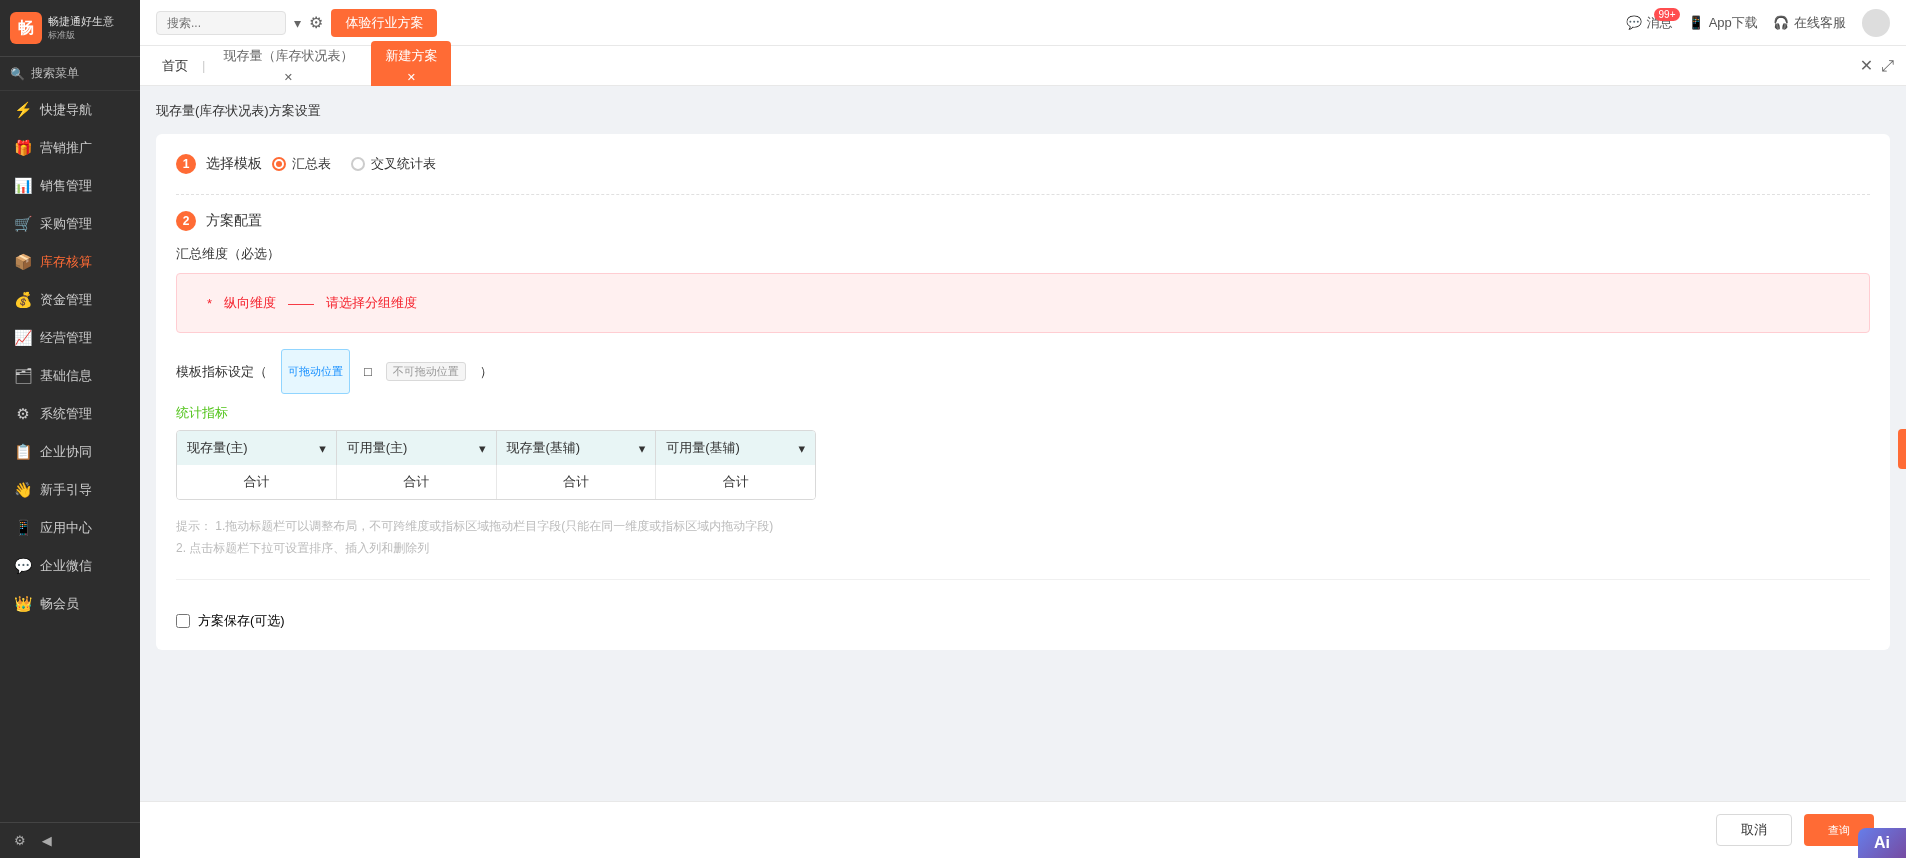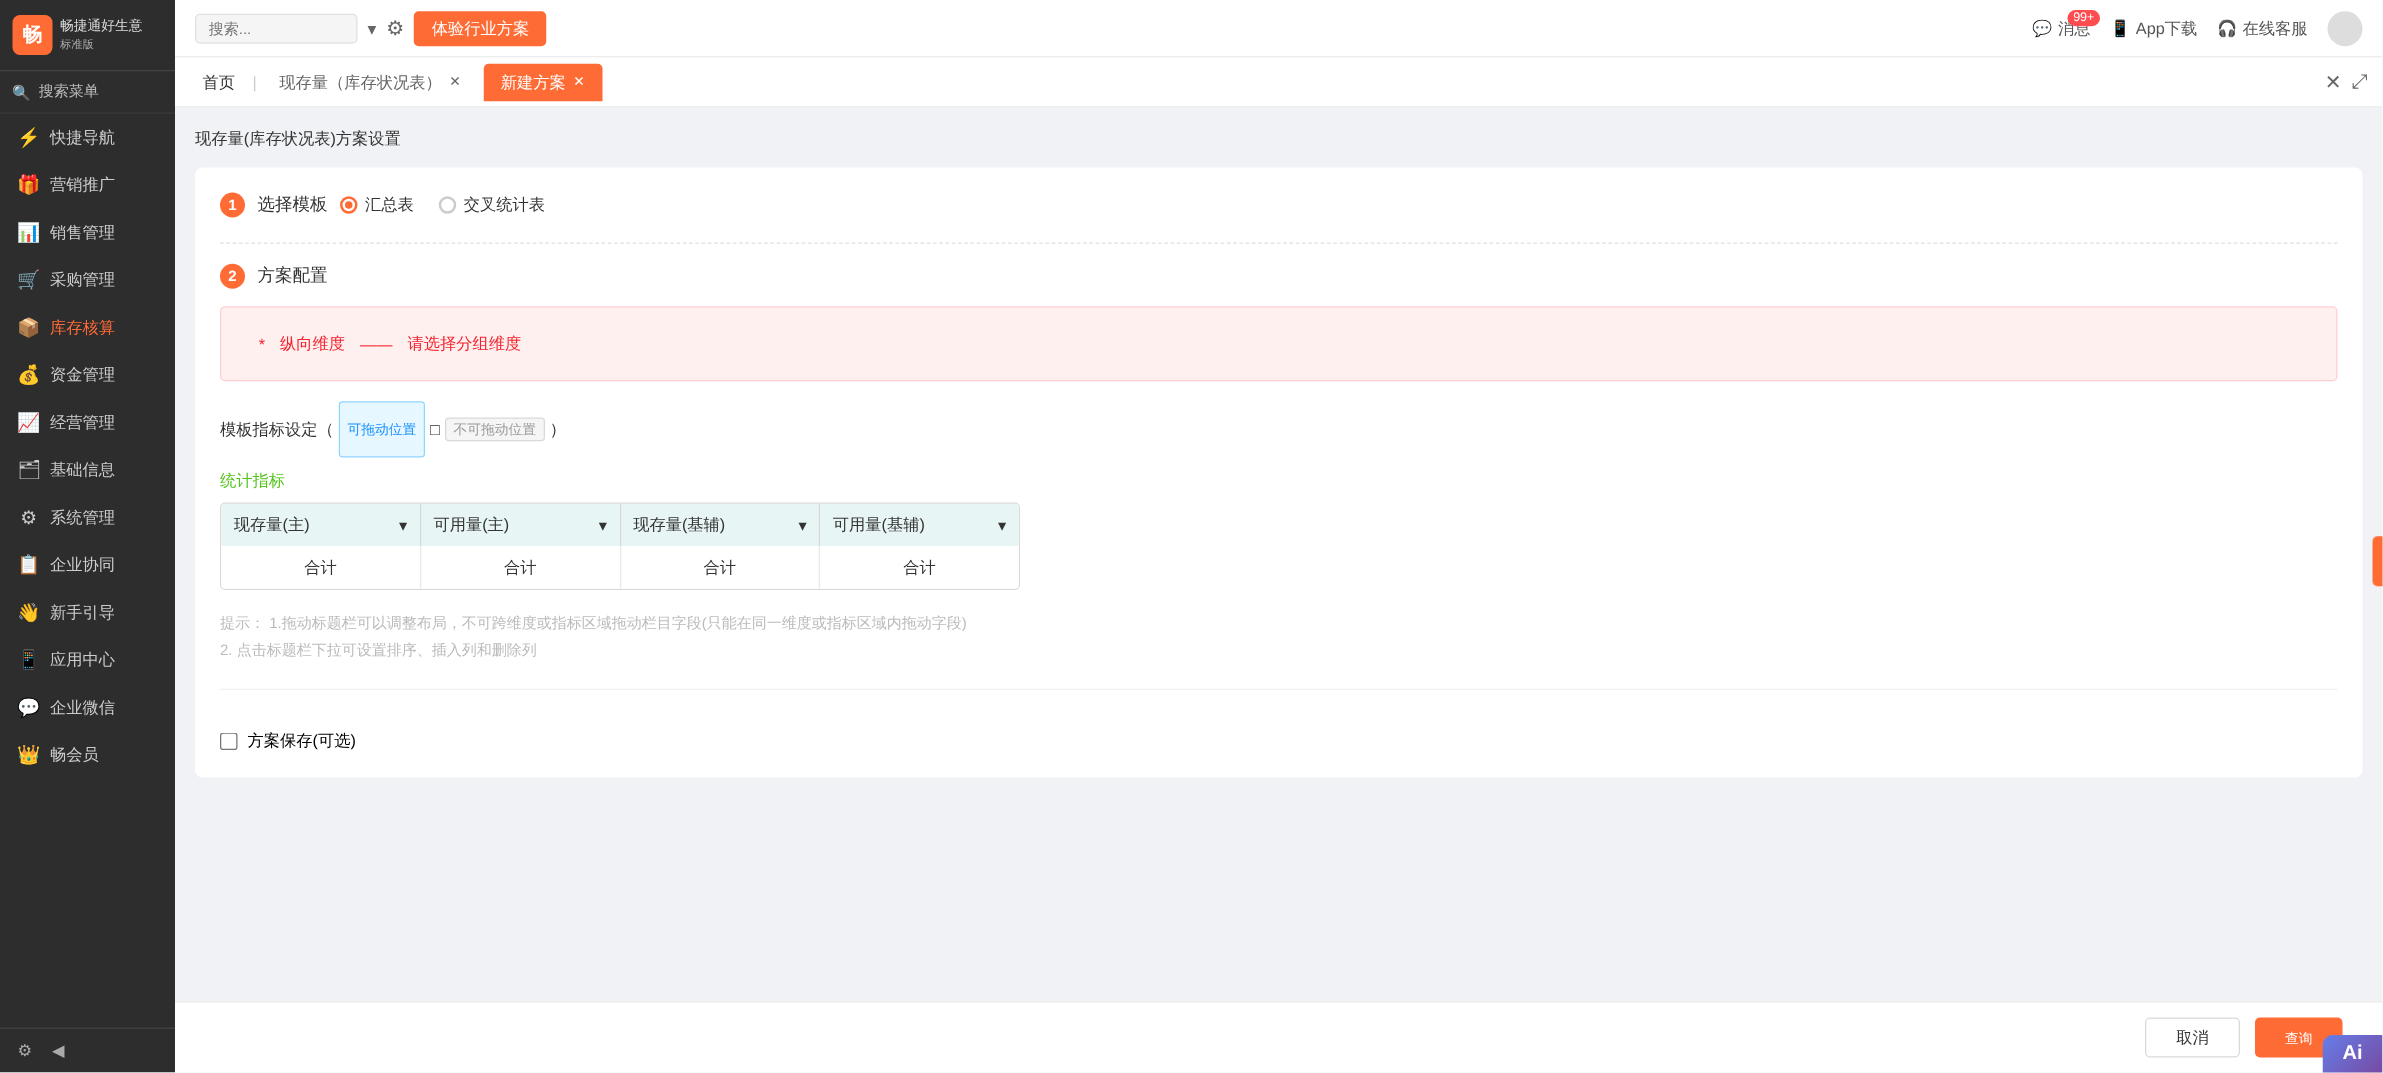--- a/index.html
+++ b/index.html
@@ -105,20 +105,21 @@
       padding: 0 12px;
       border-bottom: 1px solid #e8e8e8;
       flex-shrink: 0;
       gap: 4px;
     }
     .tab-item {
       display: flex; align-items: center; gap: 6px;
       padding: 6px 14px;
       font-size: 13px; cursor: pointer; color: #666;
       border-radius: 4px 4px 0 0;
+      flex-direction: column;
     }
     .tab-item.active { background: #ff6b35; color: white; }
     .tab-item .close-btn { font-size: 11px; cursor: pointer; }
     .tab-home { color: #333; font-size: 13px; padding: 6px 10px; cursor: pointer; }
     .tab-separator { color: #ccc; }
     .tabbar-controls { margin-left: auto; display: flex; gap: 8px; }
     .tabbar-ctrl-btn { background: none; border: none; cursor: pointer; font-size: 16px; color: #666; }
 
     
     .content {
@@ -174,21 +175,21 @@
       border-radius: 4px;
       padding: 20px 30px;
       display: flex; align-items: center; gap: 12px;
       margin-bottom: 16px;
     }
     .dimension-text { color: #f5222d; font-size: 13px; }
     .dimension-dash { color: #f5222d; font-size: 13px; }
     .dimension-placeholder { color: #f5222d; font-size: 13px; }
 
     
-    .indicator-label { font-size: 13px; color: #333; margin-bottom: 10px; display: flex; align-items: center; gap: 4px; }
+    .indicator-label { font-size: 13px; color: #333; margin-bottom: 10px; display: flex; align-items: center; gap: 14px; }
     .indicator-badge-draggable {
       background: #e6f7ff; border: 1px solid #91d5ff; color: #1890ff;
       border-radius: 3px; padding: 14px 6px; font-size: 11px;
     }
     .indicator-badge-fixed {
       background: #f5f5f5; border: 1px solid #d9d9d9; color: #999;
       border-radius: 3px; padding: 1px 6px; font-size: 11px;
     }
 
     
@@ -411,20 +412,21 @@
       </div>
 
       <hr class="divider">
 
       <div class="step-section">
         <div class="step-header">
           <div class="step-number">2</div>
           <span class="step-title">方案配置</span>
         </div>
 
+        <div class="dimension-label">汇总维度（必选）</div>
         <div class="dimension-box">
           <span class="dimension-text">*</span>
           <span class="dimension-text">纵向维度</span>
           <span class="dimension-dash">——</span>
           <span class="dimension-placeholder">请选择分组维度</span>
         </div>
 
         <div class="indicator-label">
           <span>模板指标设定（</span>
           <span class="indicator-badge-draggable">可拖动位置</span>

